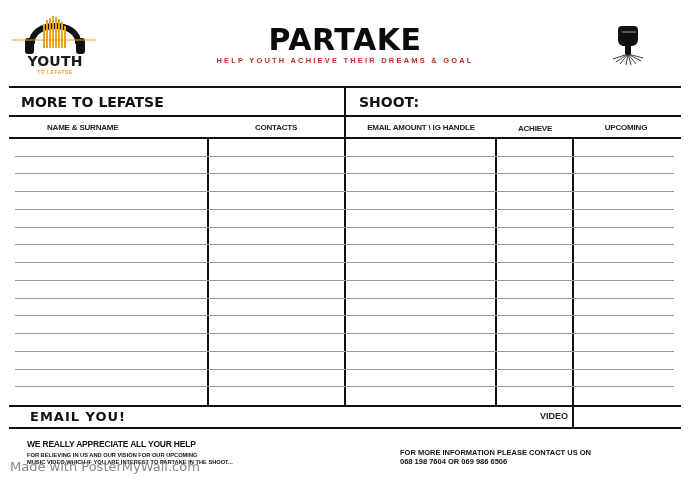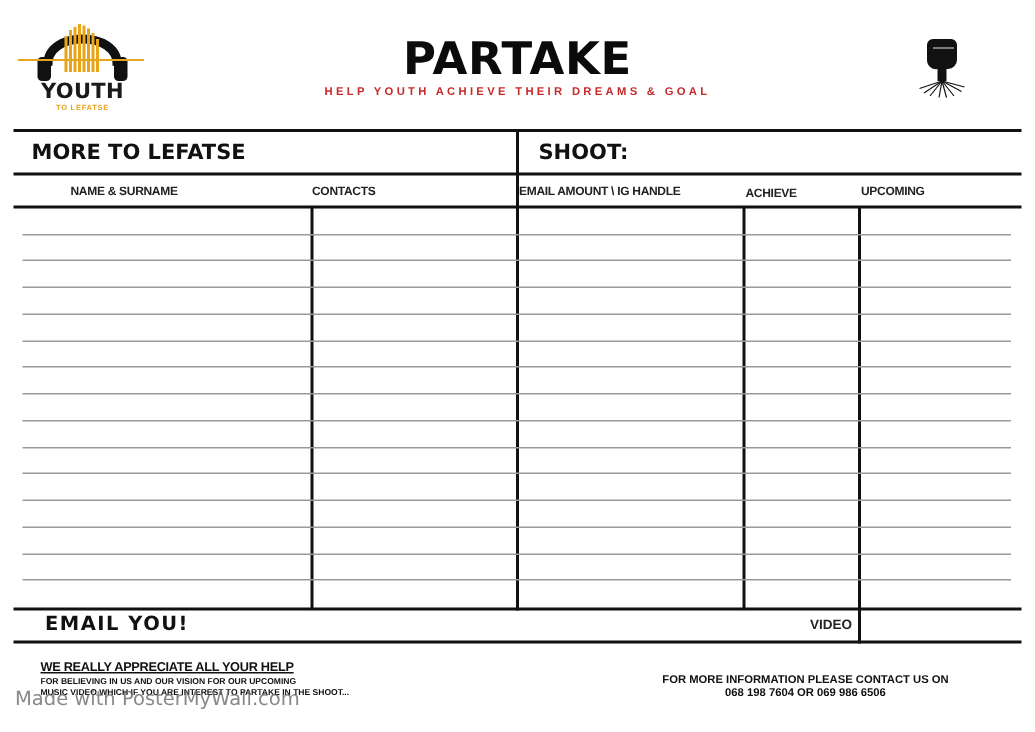--- a/index.html
+++ b/index.html
@@ -16,31 +16,31 @@
   #title { left: 200px; top: 22px; width: 290px; text-align: center; font-weight: bold; font-size: 30px; letter-spacing: 0.5px; font-family: "DejaVu Sans", sans-serif; color: #0b0b0b; line-height: 36px; }
   #subtitle { left: 190px; top: 56px; width: 310px; text-align: center; font-weight: bold; font-size: 7.5px; letter-spacing: 2.2px; color: #c72a2a; }
   #fist { left: 612px; top: 22px; width: 32px; height: 44px; }
 
   
   .hline { position: absolute; background: #111; }
   .vline { position: absolute; background: #111; width: 2px; }
   .rowline { position: absolute; height: 1px; background: #9a9a9a; }
 
   .hdr-big { position: absolute; font-weight: bold; font-size: 14px; font-family: "DejaVu Sans", sans-serif; color: #111; }
-  .col-hdr { position: absolute; font-weight: bold; font-size: 8px; color: #222; letter-spacing: -0.2px; }
+  .col-hdr { position: absolute; font-weight: bold; font-size: 8px; color: #222; text-align: center; letter-spacing: -0.2px; }
 
   #thankyou { left: 30px; top: 409px; font-weight: bold; font-size: 13px; letter-spacing: 1px; font-family: "DejaVu Sans", sans-serif; color: #111; }
   #total { left: 520px; top: 411px; width: 48px; text-align: right; font-weight: bold; font-size: 9px; color: #222; }
 
-  #foot-head { left: 27px; top: 439px; font-weight: bold; font-size: 8.5px; color: #111; letter-spacing: -0.2px; text-decoration: underline; }
+  #foot-head { left: 27px; top: 439px; font-weight: bold; font-size: 8.5px; color: #111; letter-spacing: -0.2px; }
   #foot-l1 { left: 27px; top: 452px; font-weight: bold; font-size: 5.7px; color: #111; }
   #foot-l2 { left: 27px; top: 459px; font-weight: bold; font-size: 5.7px; color: #111; }
   #watermark { left: 10px; top: 459px; font-size: 13px; color: #6b6b6b; opacity: 0.8; font-family: "DejaVu Sans", sans-serif; }
-  #contact1 { left: 400px; top: 448px; width: 274px; text-align: center; font-weight: bold; font-size: 7.5px; color: #111; }
-  #contact2 { left: 400px; top: 457px; width: 274px; text-align: center; font-weight: bold; font-size: 7.5px; color: #111; }
+  #contact1 { left: 400px; top: 448px; width: 274px; text-align: left; font-weight: bold; font-size: 7.5px; color: #111; }
+  #contact2 { left: 400px; top: 457px; width: 274px; font-weight: bold; font-size: 7.5px; color: #111; }
 </style>
 </head>
 <body>
 
 <svg id="logo" class="abs" viewBox="0 0 90 68">
   <path d="M22 36 C20 12 70 12 68 36" fill="none" stroke="#111" stroke-width="6"></path>
   <rect x="15" y="30" width="9" height="16" rx="3" fill="#111"></rect>
   <rect x="66" y="30" width="9" height="16" rx="3" fill="#111"></rect>
   <g fill="#e8a51c">
     <rect x="33" y="16" width="2" height="24"></rect>

